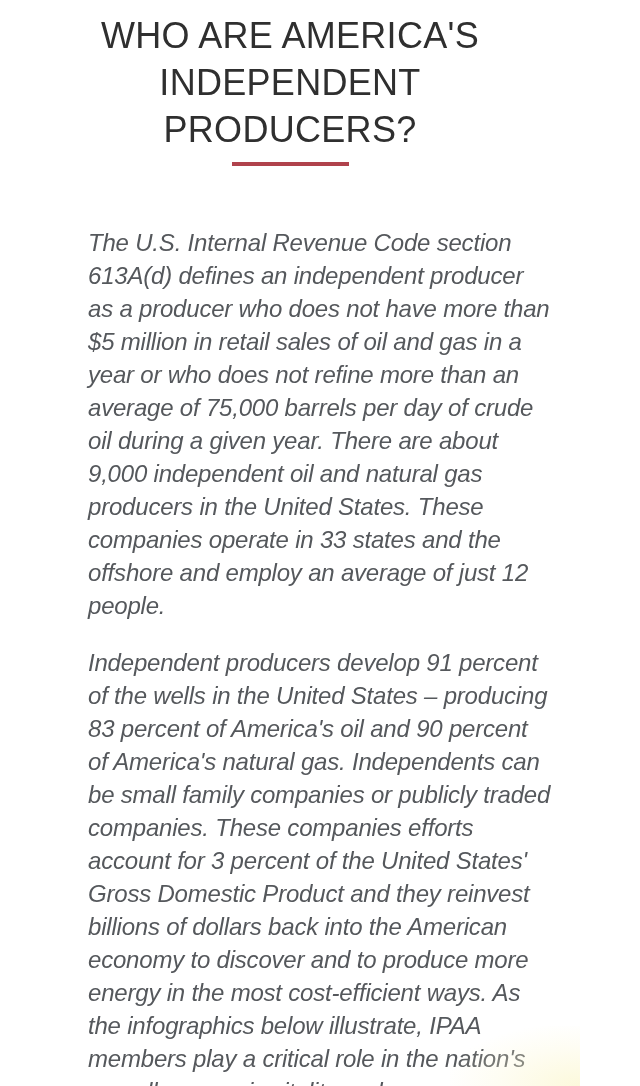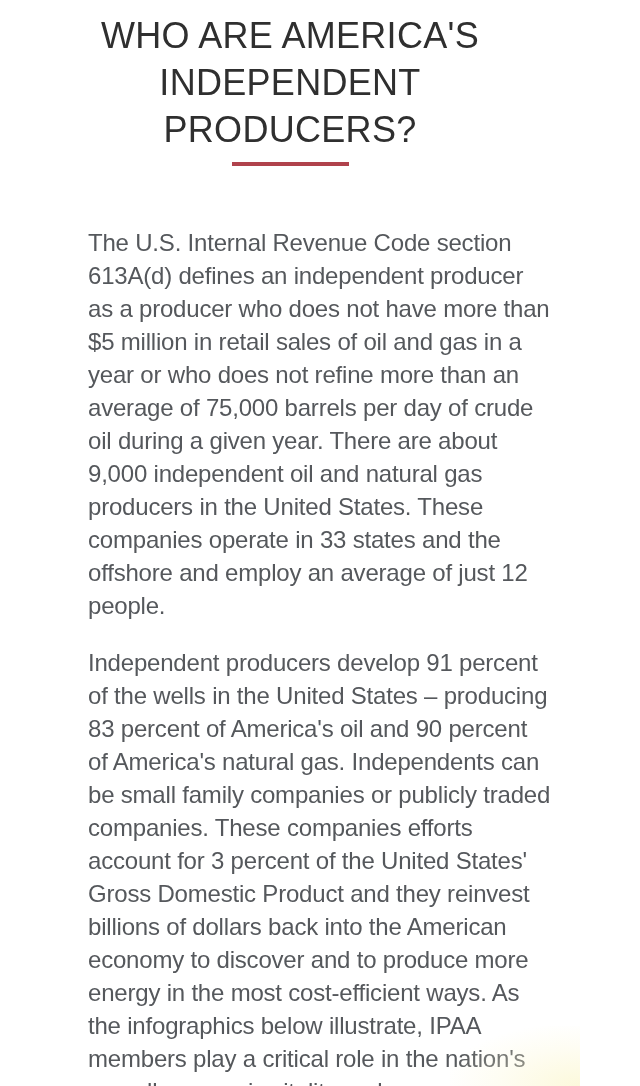--- a/index.html
+++ b/index.html
@@ -37,21 +37,21 @@
   }
   .article-body {
     margin: 60px 88px 0 88px;
     width: 464px;
     color: var(--body-color, #55585c);
     font-size: 24px;
     line-height: 33px;
     letter-spacing: -0.2px;
     font-weight: 400;
   }
-  .article-body p { margin: 0 0 24px 0; }
+  .article-body p { margin: 0 0 24px 0; font-style: italic; }
   .article-body p:last-child { margin-bottom: 0; }
   .corner-smudge {
     position: absolute;
     right: 0;
     bottom: 0;
     width: 130px;
     height: 60px;
     pointer-events: none;
     background: radial-gradient(ellipse at 100% 100%,
                 rgba(250, 244, 190, 0.55) 0%,

